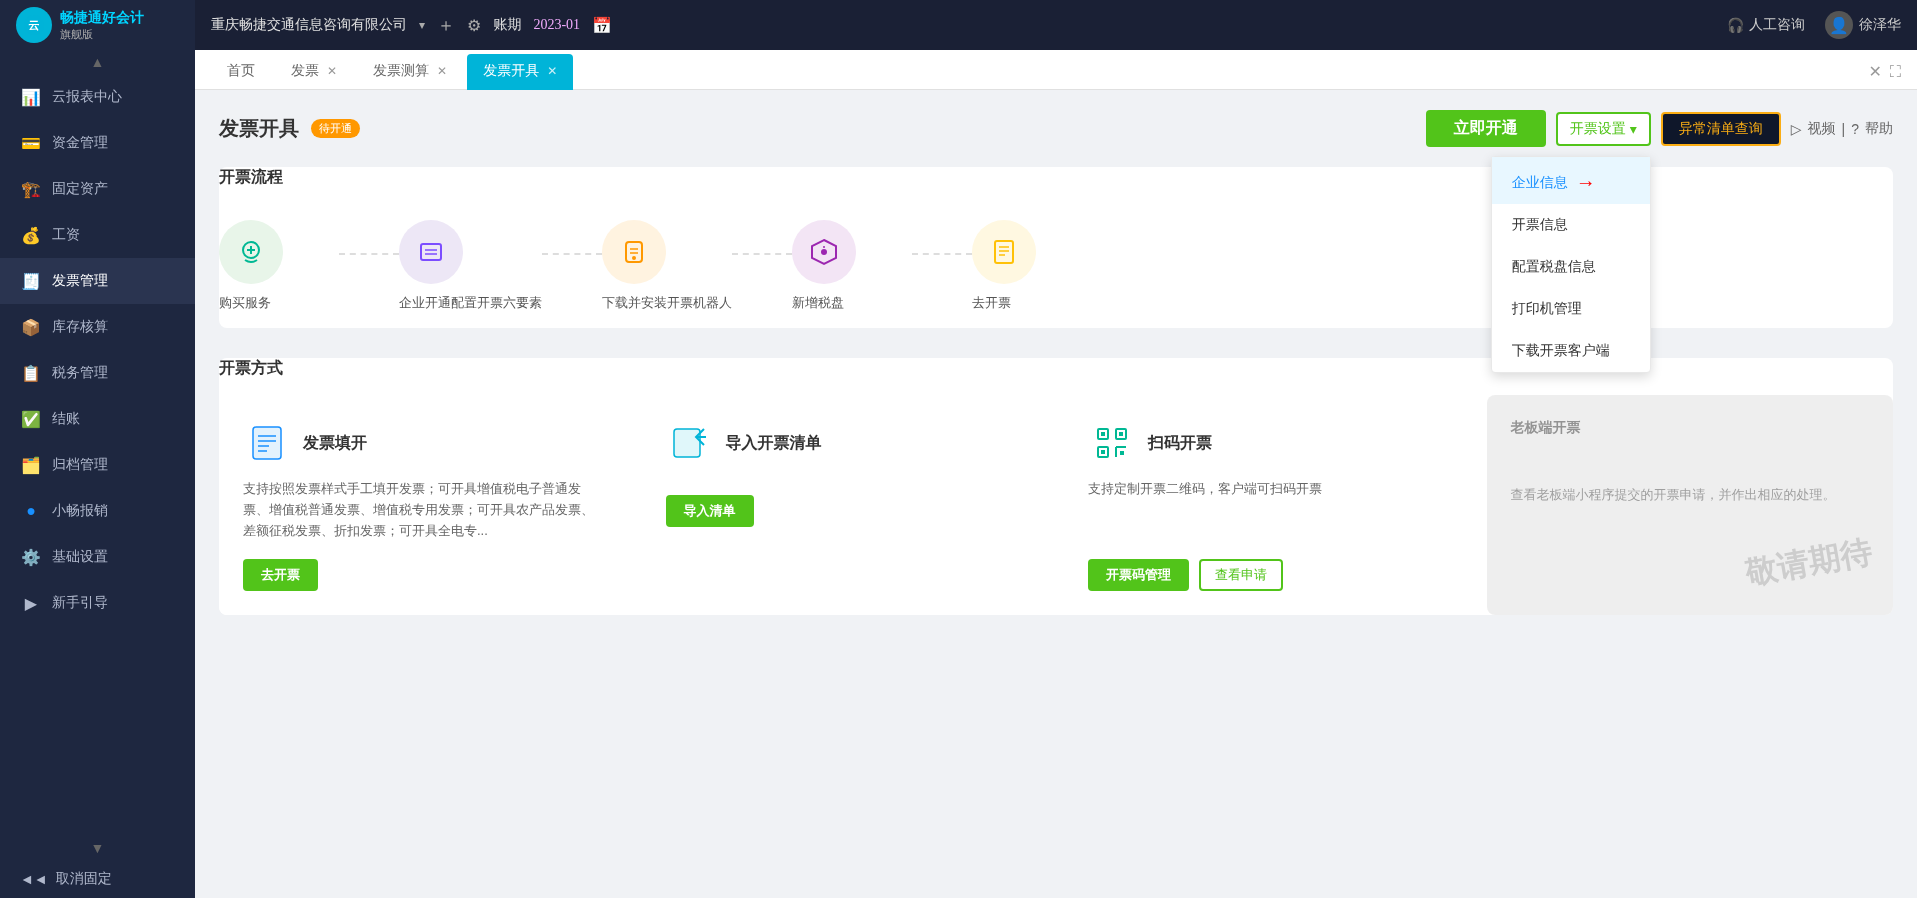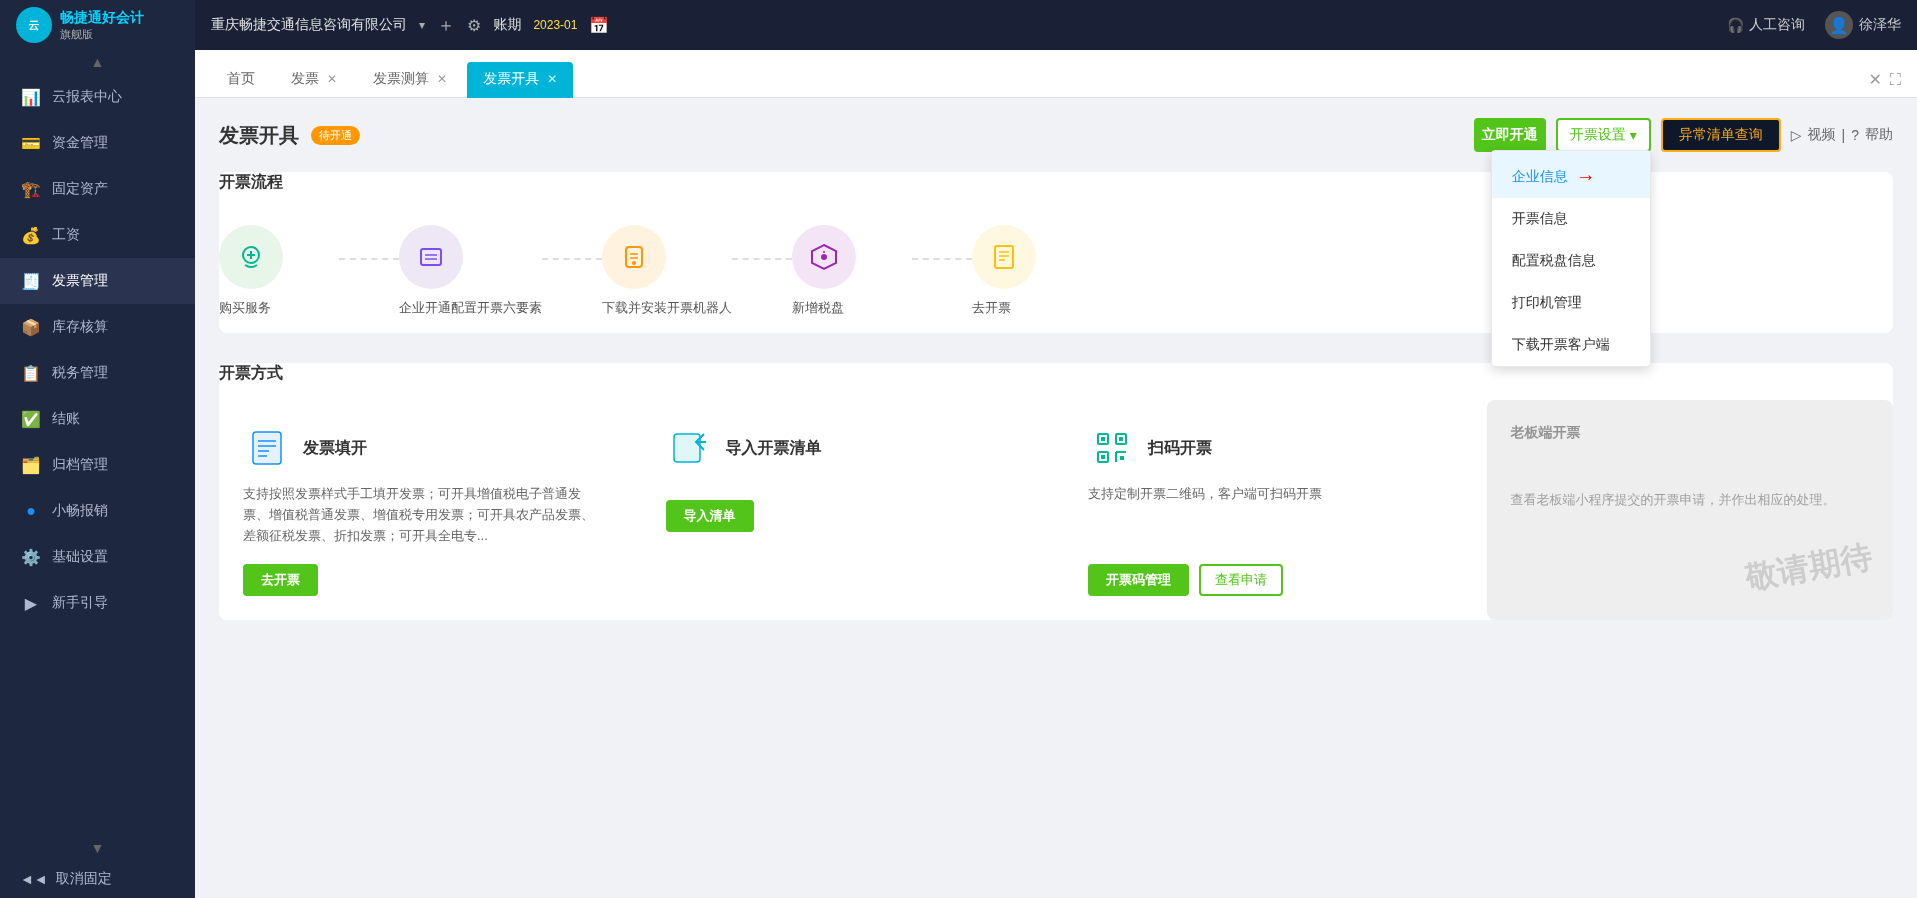--- a/index.html
+++ b/index.html
@@ -4,21 +4,21 @@
   <style>
     * { box-sizing: border-box; margin: 0; padding: 0; }
     body { font-family: 'Microsoft YaHei', '微软雅黑', sans-serif; font-size: 14px; background: #f0f2f5; overflow: hidden; }
 
     
     .app-wrapper { display: flex; flex-direction: column; height: 898px; width: 1917px; }
     .top-bar { height: 50px; background: #1a2035; display: flex; align-items: center; padding: 0 16px; gap: 12px; flex-shrink: 0; }
     .main-area { display: flex; flex: 1; overflow: hidden; }
     .sidebar { width: 195px; background: #1e2740; display: flex; flex-direction: column; flex-shrink: 0; overflow: hidden; }
     .content-area { flex: 1; display: flex; flex-direction: column; background: #f0f2f5; overflow: hidden; }
-    .tab-bar { height: 48px; background: #fff; display: flex; align-items: flex-end; padding: 0 0 0 16px; border-bottom: 1px solid #e0e0e0; flex-shrink: 0; gap: 4px; }
+    .tab-bar { height: 40px; background: #fff; display: flex; align-items: flex-end; padding: 0 0 0 16px; border-bottom: 1px solid #e0e0e0; flex-shrink: 0; gap: 4px; }
     .page-content { flex: 1; overflow: auto; padding: 20px 24px; }
 
     
     .logo-area { display: flex; align-items: center; gap: 8px; width: 195px; background: #1e2740; padding: 0 16px; height: 50px; flex-shrink: 0; }
     .logo-icon { width: 36px; height: 36px; background: #00b4d8; border-radius: 50%; display: flex; align-items: center; justify-content: center; color: white; font-size: 16px; font-weight: bold; }
     .top-bar-right-user { display: flex; align-items: center; gap: 20px; margin-left: auto; }
     .user-consult { display: flex; align-items: center; gap: 4px; color: #ccc; font-size: 14px; cursor: pointer; }
     .user-name { display: flex; align-items: center; gap: 6px; color: #ccc; font-size: 14px; cursor: pointer; }
     .user-avatar { width: 28px; height: 28px; background: #555; border-radius: 50%; display: flex; align-items: center; justify-content: center; color: #aaa; font-size: 14px; } 
     .sidebar-nav { flex: 1; overflow-y: auto; overflow-x: hidden; }
@@ -36,21 +36,21 @@
     .tab .tab-close { color: #999; font-size: 12px; margin-left: 4px; cursor: pointer; }
     .tab-window-controls { margin-left: auto; display: flex; align-items: center; gap: 8px; padding-right: 16px; padding-bottom: 8px; }
     .tab-window-btn { cursor: pointer; color: #999; font-size: 16px; }
 
     
     .page-title-row { display: flex; align-items: center; gap: 12px; margin-bottom: 20px; position: relative; }
     .page-title { font-size: 20px; font-weight: bold; color: #333; }
     .badge-pending { background: #ff9800; color: white; font-size: 11px; padding: 2px 8px; border-radius: 10px; }
 
     
-    .btn-green { background: #52c41a; color: white; border: none; padding: 8px 8px; border-radius: 4px; cursor: pointer; font-size: 14px; font-weight: bold; }
+    .btn-green { background: #52c41a; color: white; border: none; padding: 8px 28px; border-radius: 4px; cursor: pointer; font-size: 16px; font-weight: bold; }
     .btn-outline-green { background: white; color: #52c41a; border: 2px solid #52c41a; padding: 6px 12px; border-radius: 4px; cursor: pointer; font-size: 14px; display: flex; align-items: center; gap: 4px; position: relative; }
     .btn-outline-yellow { background: #0f172a; color: #faad14; border: 2px solid #faad14; padding: 6px 16px; border-radius: 4px; cursor: pointer; font-size: 14px; }
     .btn-video-help { display: flex; align-items: center; gap: 6px; color: #666; cursor: pointer; font-size: 14px; }
 
     .top-actions { display: flex; align-items: center; gap: 10px; margin-left: auto; }
 
     
     .section-title { font-size: 16px; font-weight: bold; color: #333; margin-bottom: 16px; }
 
     
@@ -70,21 +70,21 @@
     .method-card-icon.teal { color: #00b894; }
     .method-card-title { font-size: 16px; font-weight: bold; color: #333; }
     .method-card-desc { font-size: 13px; color: #666; line-height: 1.6; flex: 1; }
     .method-card-actions { margin-top: 16px; display: flex; gap: 10px; }
     .btn-action-green { background: #52c41a; color: white; border: none; padding: 7px 18px; border-radius: 4px; cursor: pointer; font-size: 13px; font-weight: bold; }
     .btn-action-outline { background: white; color: #52c41a; border: 2px solid #52c41a; padding: 5px 14px; border-radius: 4px; cursor: pointer; font-size: 13px; }
     .method-disabled-text { color: #666; font-size: 14px; font-weight: bold; margin-bottom: 8px; }
     .method-disabled-desc { font-size: 13px; color: #777; line-height: 1.6; }
 
     
-    .dropdown-menu { position: absolute; top: 32px; right: 0; background: white; border: 1px solid #e8e8e8; border-radius: 4px; box-shadow: 0 4px 12px rgba(0,0,0,0.15); z-index: 1000; min-width: 160px; }
+    .dropdown-menu { position: absolute; top: 44px; right: 0; background: white; border: 1px solid #e8e8e8; border-radius: 4px; box-shadow: 0 4px 12px rgba(0,0,0,0.15); z-index: 1000; min-width: 160px; }
     .dropdown-item { padding: 12px 20px; cursor: pointer; color: #333; font-size: 14px; }
     .dropdown-item.highlighted { background: #e8f7ff; color: #1890ff; }
 
     
     .red-arrow { color: red; font-size: 20px; margin-left: 4px; }
 
     
     .section-box { background: white; border-radius: 8px; margin-bottom: 20px; }
 
     
@@ -112,21 +112,21 @@
       </div>
     </div>
 
     <div class="top-bar" style="flex:1; background:#1a2035; padding: 0 16px;">
       <div class="top-bar-middle">
         <span style="color:#e0e0e0; cursor:pointer; font-size:14px;">重庆畅捷交通信息咨询有限公司</span>
         <span style="color:#aaa; font-size:12px;">▾</span>
         <span style="color:#aaa; font-size:18px; cursor:pointer;">＋</span>
         <span style="color:#aaa; font-size:16px; cursor:pointer;">⚙</span>
         <span style="color:#e0e0e0; font-size:14px;">账期</span>
-        <span style="color:#fde047; font-size:12px;">2023-01</span>
+        <span style="color:#f0abfc; font-size:14px;font-family:Liberation Serif, serif;">2023-01</span>
         <span style="color:#aaa; font-size:16px; cursor:pointer;">📅</span>
       </div>
 
       <div class="top-bar-right-user">
         <div class="user-consult">
           <span>🎧</span>
           <span>人工咨询</span>
         </div>
         <div class="user-name">
           <div class="user-avatar">

